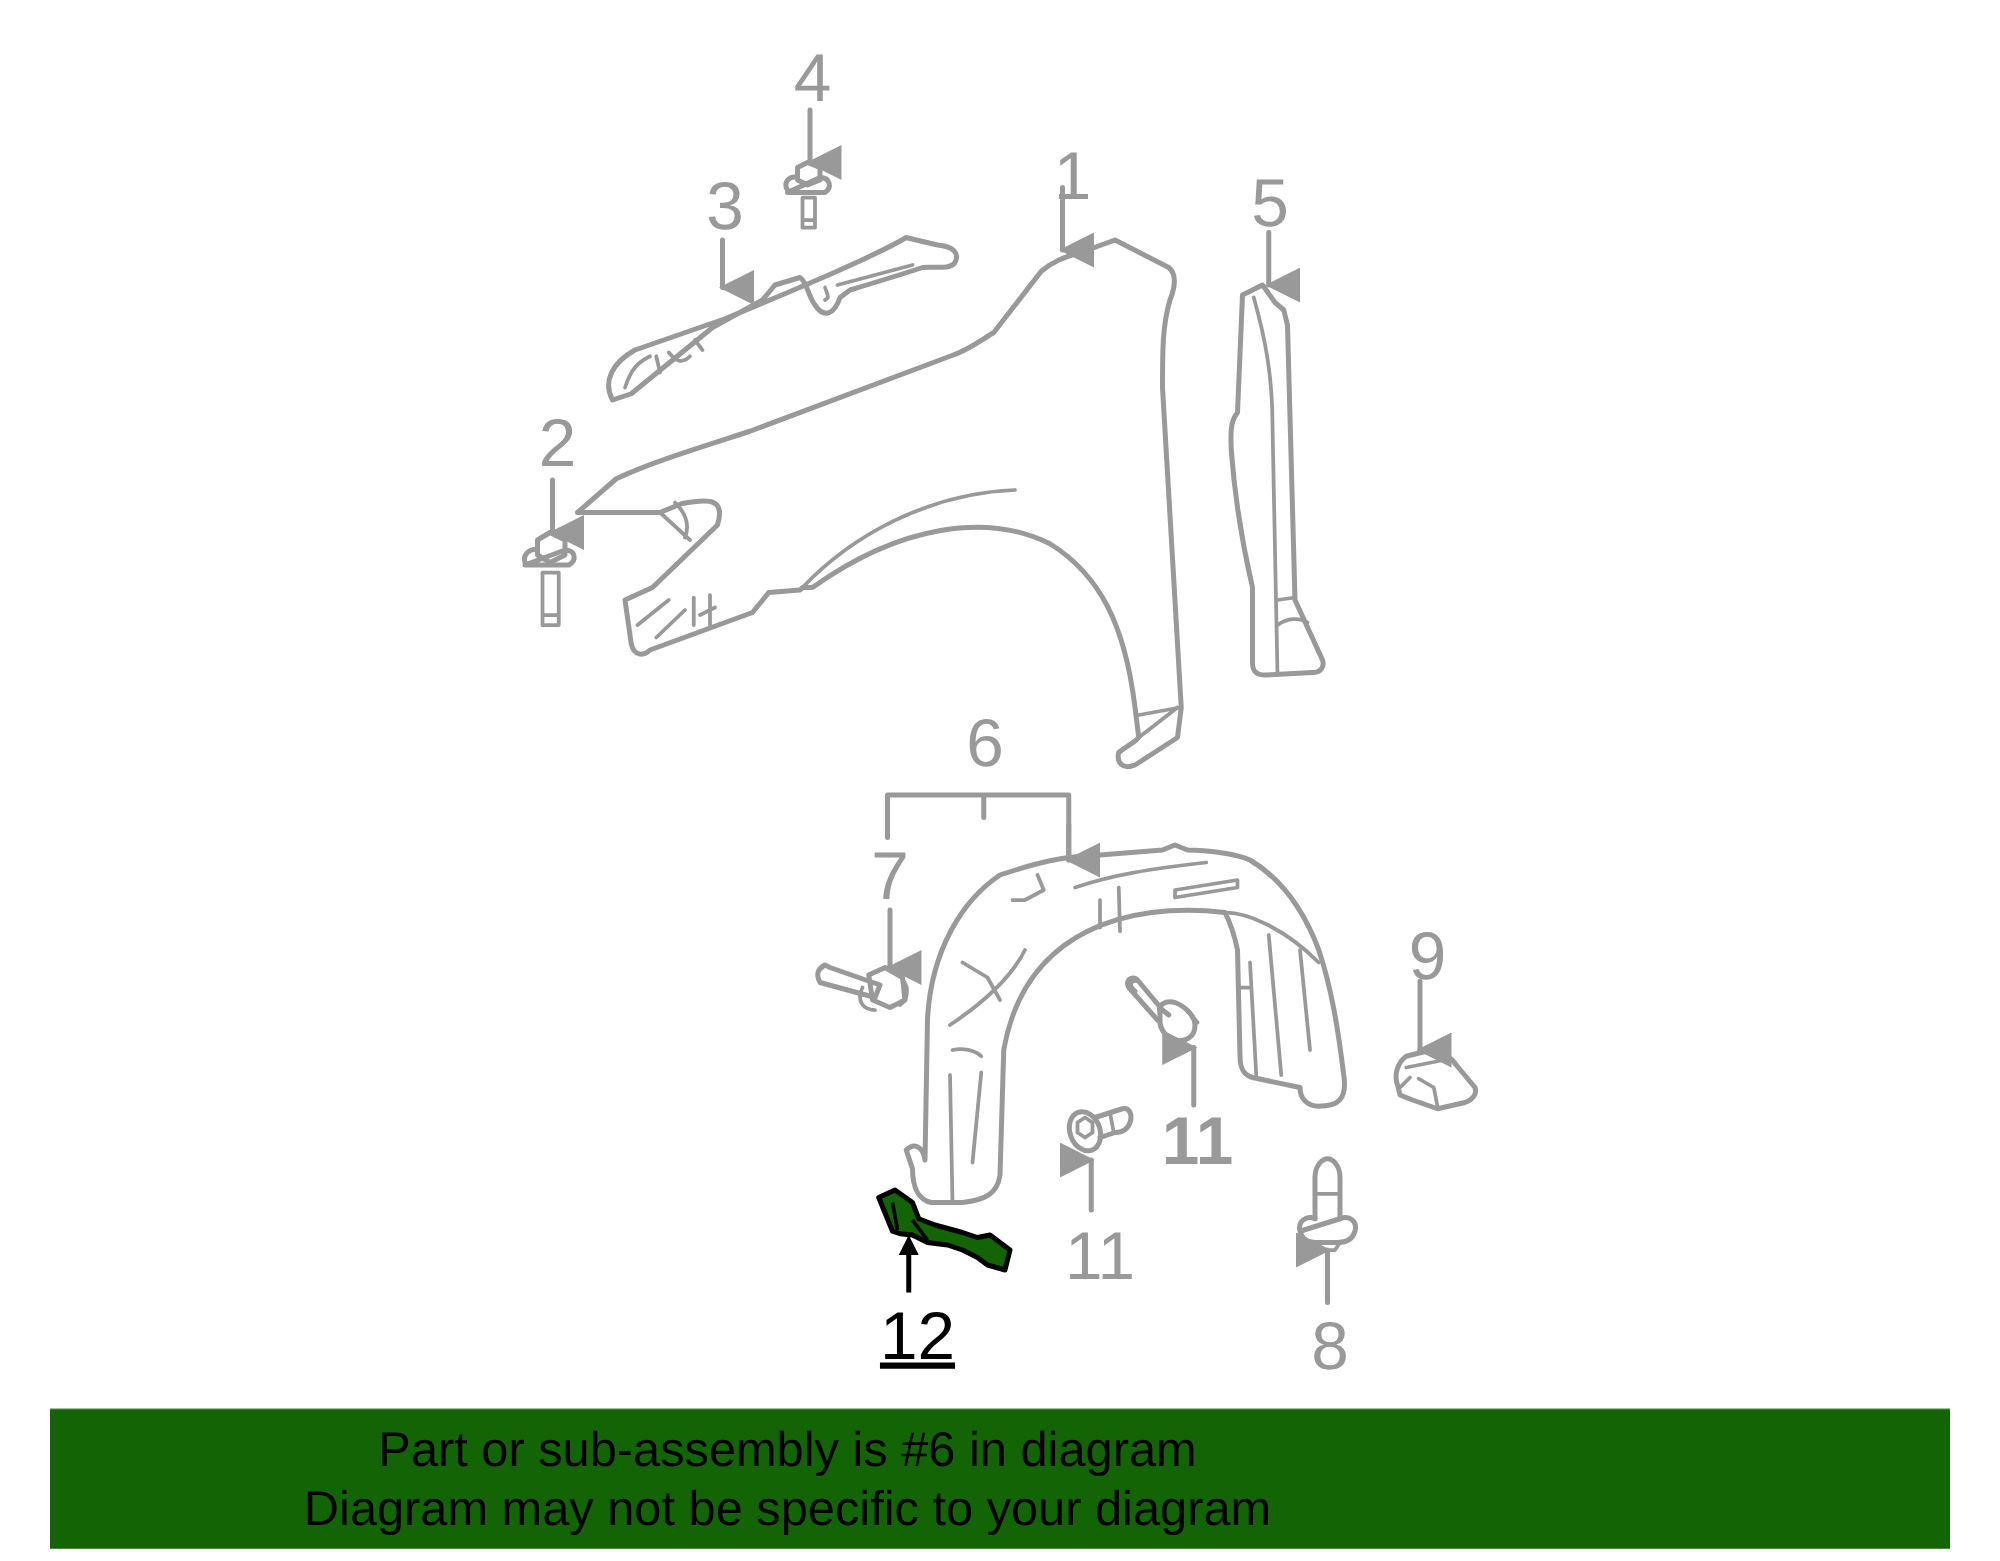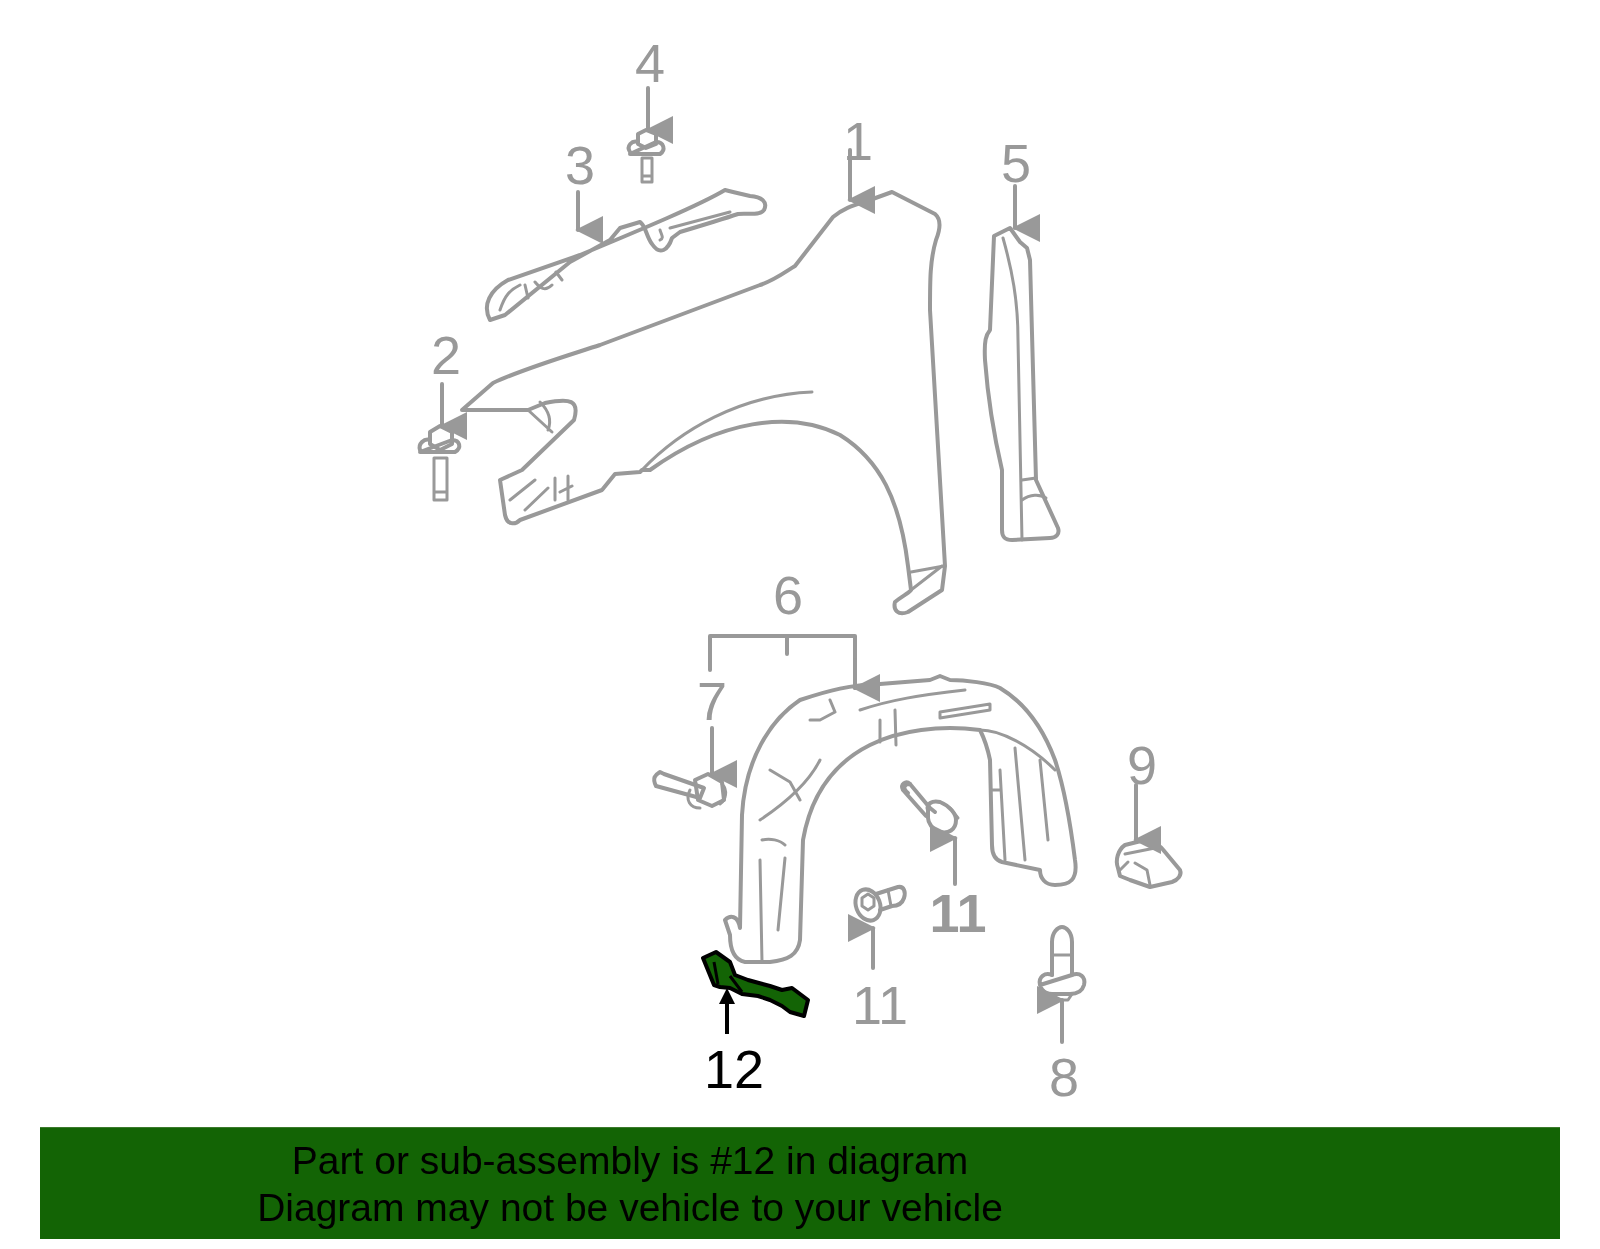--- a/index.html
+++ b/index.html
@@ -174,18 +174,18 @@
 <div class="callout-label" style="left:446px; top:328px;">2</div>
 <div class="callout-label" style="left:580px; top:138px;">3</div>
 <div class="callout-label" style="left:650px; top:36px;">4</div>
 <div class="callout-label" style="left:1016px; top:136px;">5</div>
 <div class="callout-label" style="left:788px; top:568px;">6</div>
 <div class="callout-label" style="left:712px; top:674px;">7</div>
 <div class="callout-label" style="left:1064px; top:1050px;">8</div>
 <div class="callout-label" style="left:1142px; top:738px;">9</div>
 <div class="callout-label" style="left:880px; top:978px;">11</div>
 <div class="callout-label" style="left:958px; top:886px;font-weight:bold;">11</div>
-<div class="callout-label highlighted" style="left:734px; top:1042px;">12</div>
+<div class="callout-label highlighted" style="left:734px; top:1042px;text-decoration:underline;">12</div>
 
 <div id="info-banner">
-  <div id="banner-line-1" class="banner-line">Part or sub-assembly is #12 in diagram</div>
-  <div id="banner-line-2" class="banner-line">Diagram may not be vehicle to your vehicle</div>
+  <div id="banner-line-1" class="banner-line">Part or sub-assembly is #6 in diagram</div>
+  <div id="banner-line-2" class="banner-line">Diagram may not be specific to your diagram</div>
 </div>
 
 </body></html>

